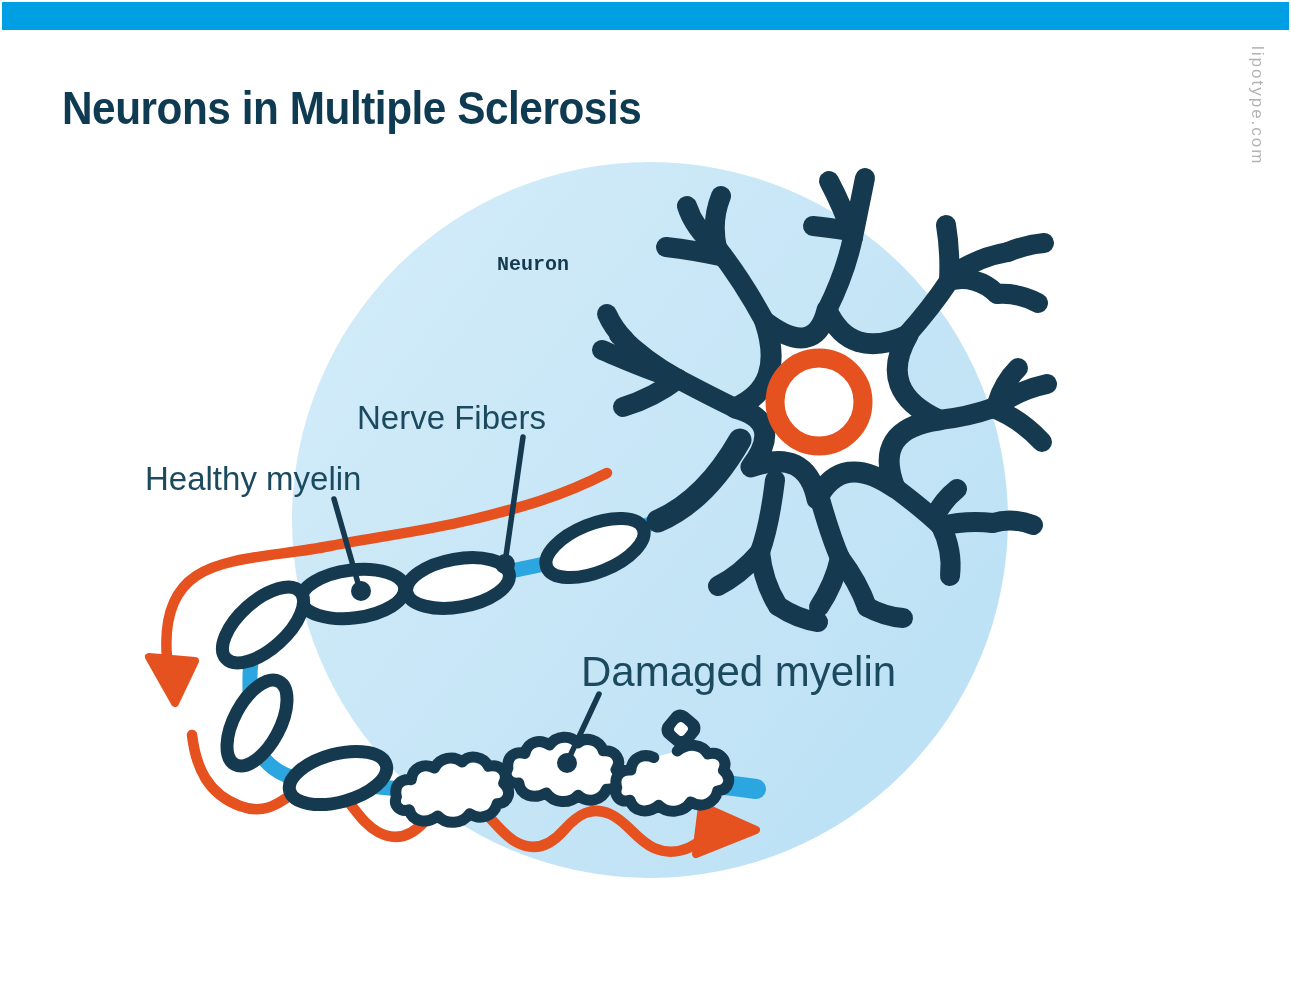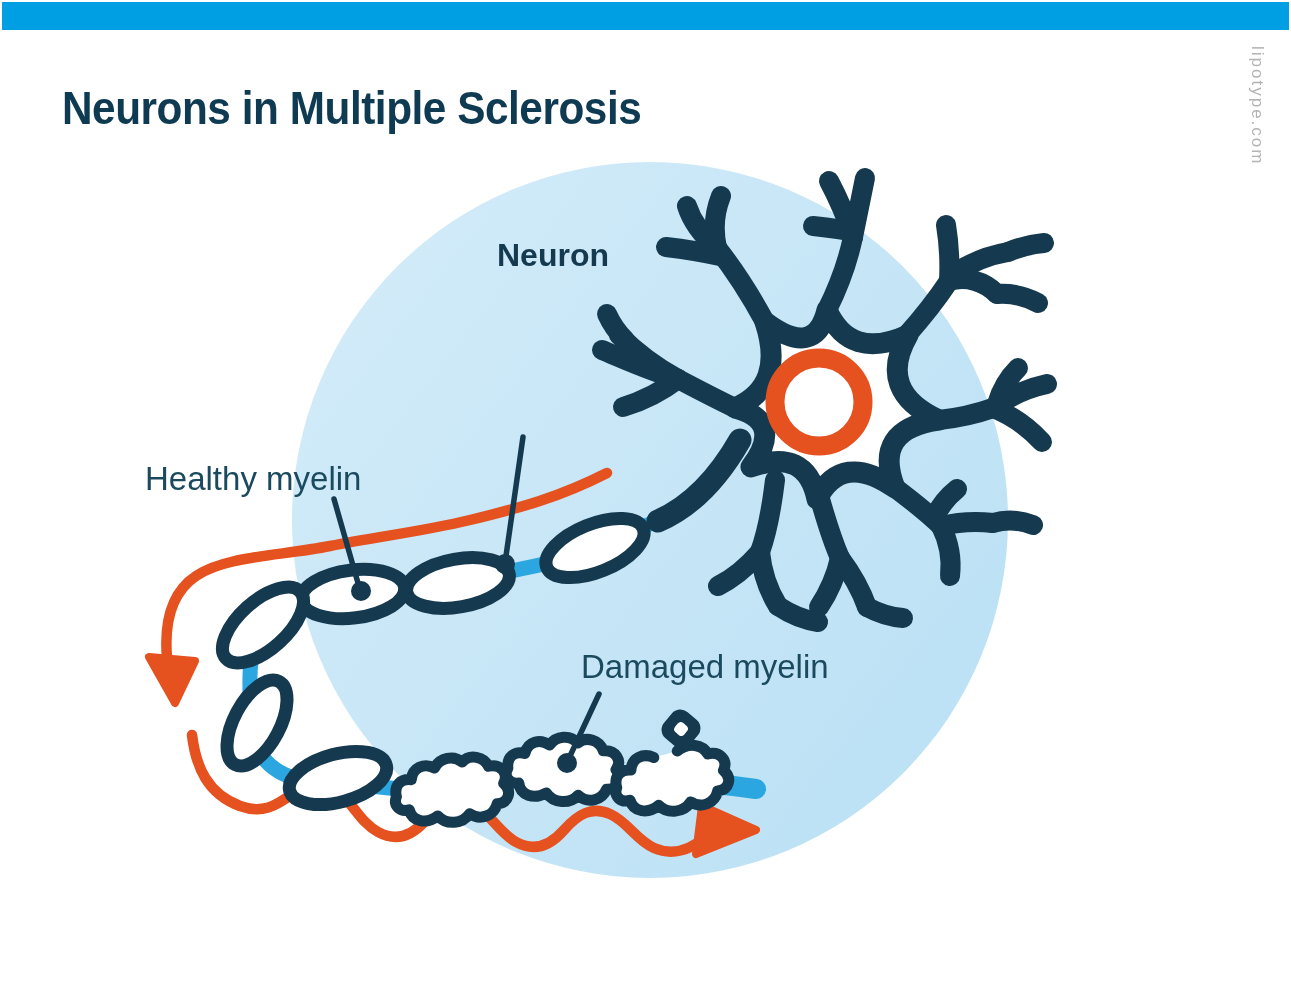--- a/index.html
+++ b/index.html
@@ -37,24 +37,24 @@
     position:absolute;top:46px;right:24px;
     writing-mode:vertical-rl;
     font-size:17px;letter-spacing:2px;color:var(--watermark-gray);
     white-space:nowrap;
   }
   .diagram-svg{position:absolute;left:0;top:0;}
   .lbl{
     position:absolute;color:var(--label-text);
     font-size:33px;line-height:1.1;white-space:nowrap;
   }
-  .lbl-neuron{left:497px;top:238px;font-size:32px;font-weight:bold;color:var(--navy);}
+  .lbl-neuron{left:497px;top:254px;font-size:20px;font-weight:bold;color:var(--navy);font-family:Liberation Mono, monospace;}
   .lbl-nerve-fibers{left:357px;top:400px;}
   .lbl-healthy-myelin{left:145px;top:461px;}
-  .lbl-damaged-myelin{left:581px;top:649px;font-size:33px;}
+  .lbl-damaged-myelin{left:581px;top:649px;font-size:42px;}
   .caption{
     position:absolute;left:194px;top:898px;
     color:var(--label-text);font-size:36px;white-space:nowrap;
   }
 </style>
 </head>
 <body>
 
 <div class="frame">
 
@@ -173,20 +173,21 @@
       <line x1="523" y1="437" x2="506" y2="556"></line>
       <circle cx="505" cy="564" r="10" style="fill:var(--navy,#153A4F);stroke:none"></circle>
       <line x1="334" y1="499" x2="358" y2="583"></line>
       <circle cx="361" cy="591" r="10" style="fill:var(--navy,#153A4F);stroke:none"></circle>
       <line x1="599" y1="694" x2="570" y2="756"></line>
       <circle cx="567" cy="763" r="10" style="fill:var(--navy,#153A4F);stroke:none"></circle>
     </g>
   </svg>
 
   <div class="lbl lbl-neuron">Neuron</div>
+  <div class="lbl lbl-nerve-fibers">Nerve Fibers</div>
   <div class="lbl lbl-healthy-myelin">Healthy myelin</div>
   <div class="lbl lbl-damaged-myelin">Damaged myelin</div>
 
   <h1 class="title">Neurons in Multiple Sclerosis</h1>
 
 
   <div class="watermark">lipotype.com</div>
 
 </div>
 

